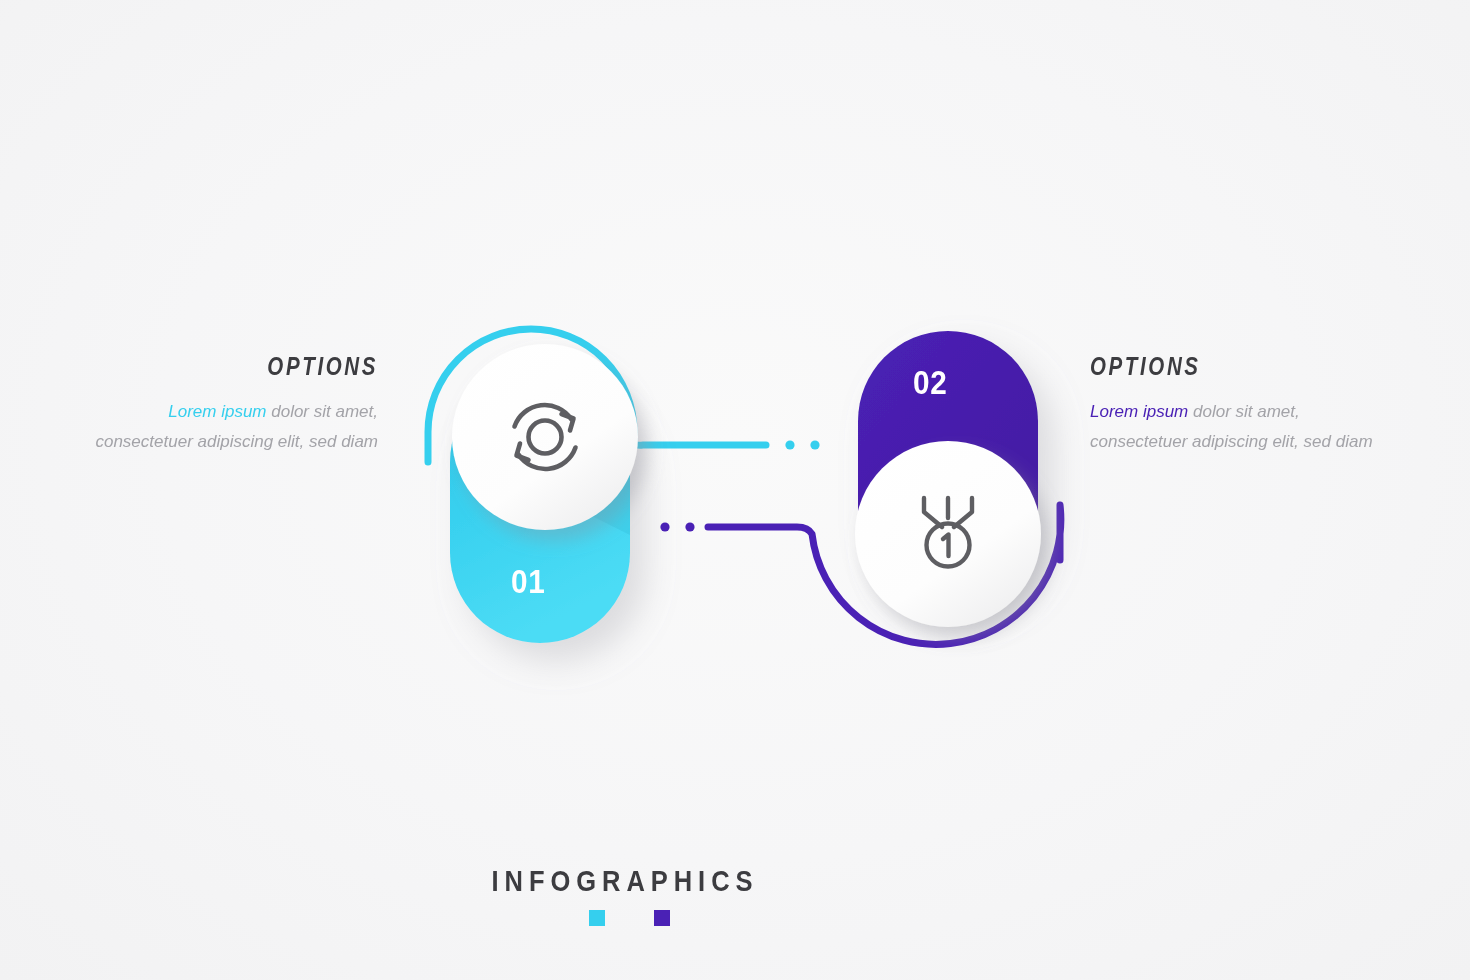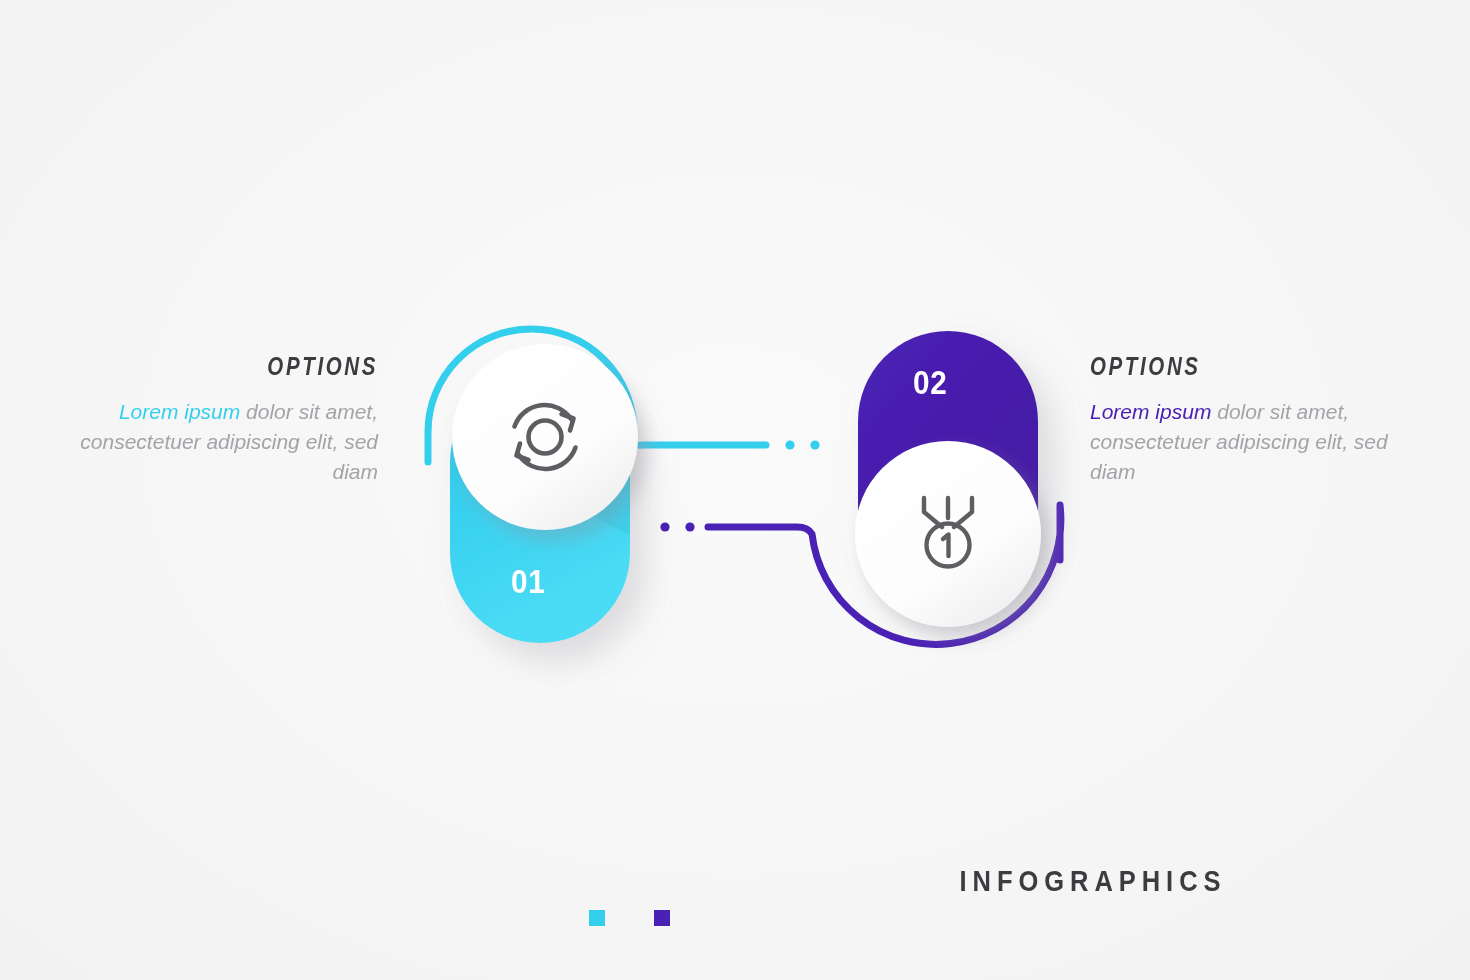--- a/index.html
+++ b/index.html
@@ -37,21 +37,21 @@
     font-family: "Liberation Sans", sans-serif;
     font-size: 25px;
     font-weight: bold;
     letter-spacing: 3.2px;
     color: #3c3c40;
     transform: scaleX(0.82);
     margin-bottom: 16px;
     white-space: nowrap;
   }
   .text-block .body {
-    font-size: 21px;
+    font-size: 17px;
     line-height: 30px;
     color: #a3a3a8;
     font-weight: 400;
   }
   .text-block .body .accent {
     font-weight: 400;
   }
   #block-left {
     left: 78px;
     top: 352px;
@@ -88,21 +88,21 @@
     left: 911px;
     top: 364px;
   }
 
   
   #footer {
     position: absolute;
     left: 0;
     top: 864px;
     width: 1250px;
-    text-align: right;
+    text-align: center;
   }
   #footer .footer-title {
     font-family: "Liberation Sans", sans-serif;
     font-size: 30px;
     font-weight: bold;
     letter-spacing: 7px;
     color: #3c3c40;
     transform: scaleX(0.85);
     display: inline-block;
   }

